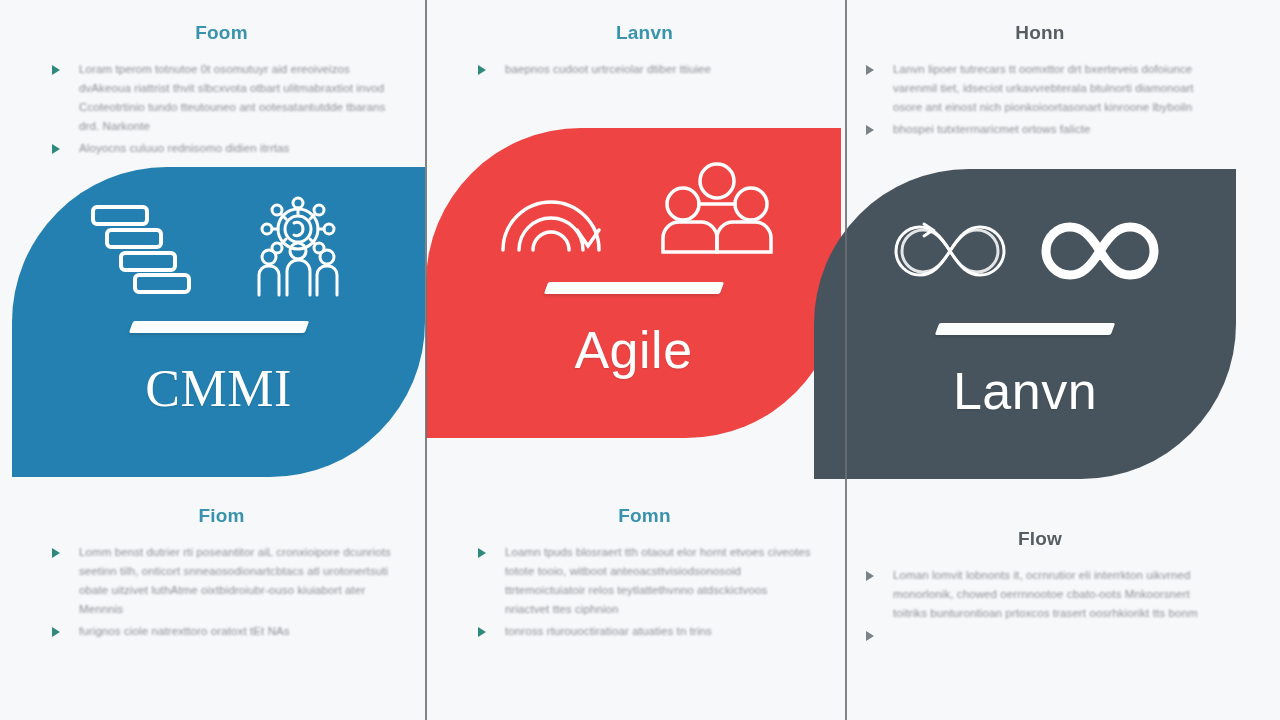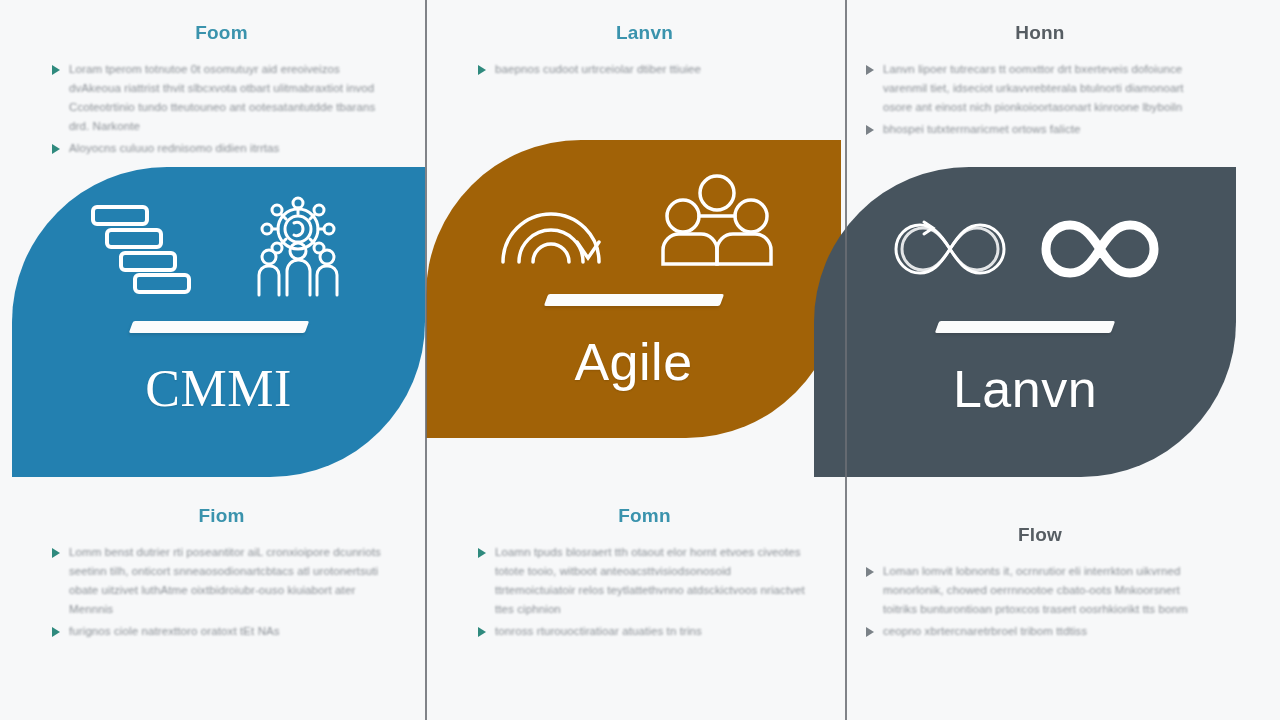--- a/index.html
+++ b/index.html
@@ -36,21 +36,21 @@
 
   .blk-title {
     font-size:19px; font-weight:700; letter-spacing:.2px;
     text-align:center; margin-bottom:16px;
     color:#3a93ad;
     filter:blur(.65px);
   }
   .blk-title.dark { color:#565d63; }
 
   .bullets { list-style:none; }
-  .bullet { display:flex; gap:9px; margin-bottom:3px; }
+  .bullet { display:flex; gap:19px; margin-bottom:3px; }
   .bullet .tri {
     flex:0 0 auto; margin-top:5px;
     width:0; height:0;
     border-left:8px solid #2f8a7e;
     border-top:5px solid transparent;
     border-bottom:5px solid transparent;
   }
   .bullet .txt {
     font-size:11.5px; line-height:19px; color:#8b9096;
     filter:blur(.8px); letter-spacing:.1px;
@@ -61,21 +61,21 @@
     position:relative; height:310px; margin-top:auto; margin-bottom:auto;
     flex:0 0 310px;
   }
   .lozenge {
     position:absolute; top:0; bottom:0; left:0; right:0;
     border-radius:155px 0 155px 0;
     display:flex; flex-direction:column; align-items:center;
     overflow:hidden;
   }
   .c1 .lozenge { left:12px;  right:0;  background:#2380b0;font-family:Liberation Serif, serif; }
-  .c2 .lozenge { left:0px;   right:4px;  background:#a16207;margin-top:12px; }
+  .c2 .lozenge { left:0px;   right:4px;  background:#ef4444; }
   .c3 .lozenge { left:0px;   right:12px; background:#47545e; }
 
   .icon-row {
     display:flex; align-items:center; justify-content:center;
     gap:54px; margin-top:22px; height:120px;
   }
   .icon-row svg { display:block; overflow:visible; }
 
   .slash-bar {
     width:176px; height:12px; background:#fbfcfc; margin-top:12px;
@@ -267,21 +267,20 @@
 
     <div class="textblock bottom">
       <div class="blk-title dark">Flow</div>
       <ul class="bullets">
         <li class="bullet">
           <span class="tri" style="border-left-color:#7b8288"></span>
           <span class="txt">Loman lomvit lobnonts it, ocrnrutior eli interrkton uikvrned monorlonik, chowed oerrnnootoe cbato-oots Mnkoorsnert toitriks bunturontioan prtoxcos trasert oosrhkiorikt tts bonm</span>
         </li>
         <li class="bullet">
           <span class="tri" style="border-left-color:#7b8288"></span>
-          <span class="txt">ceopno xbrtercnaretrbroel tribom ttdtiss</span>
         </li>
       </ul>
     </div>
   </div>
 
   <div class="divider d1"></div>
   <div class="divider d2"></div>
 
 </div>
 

